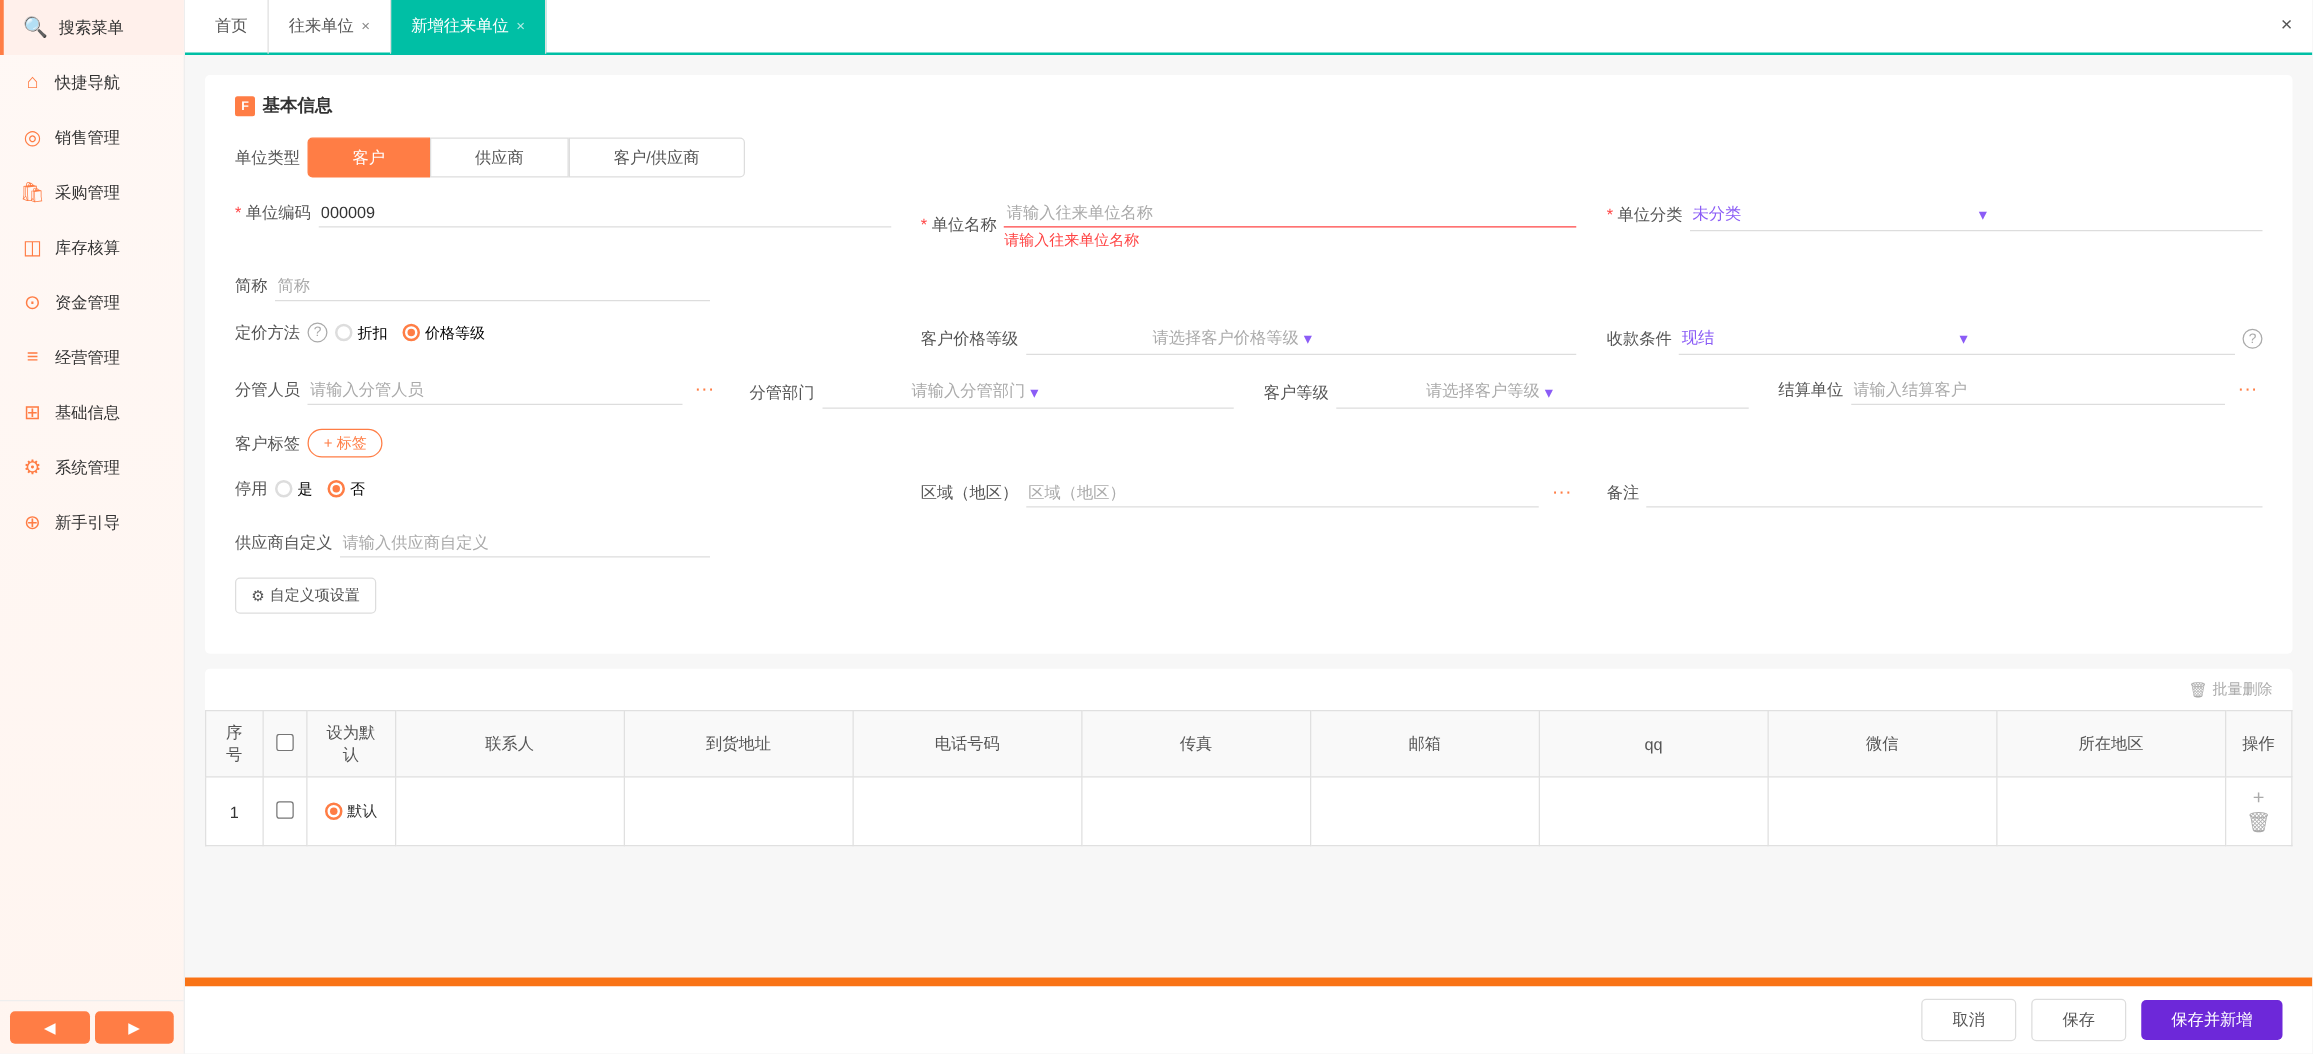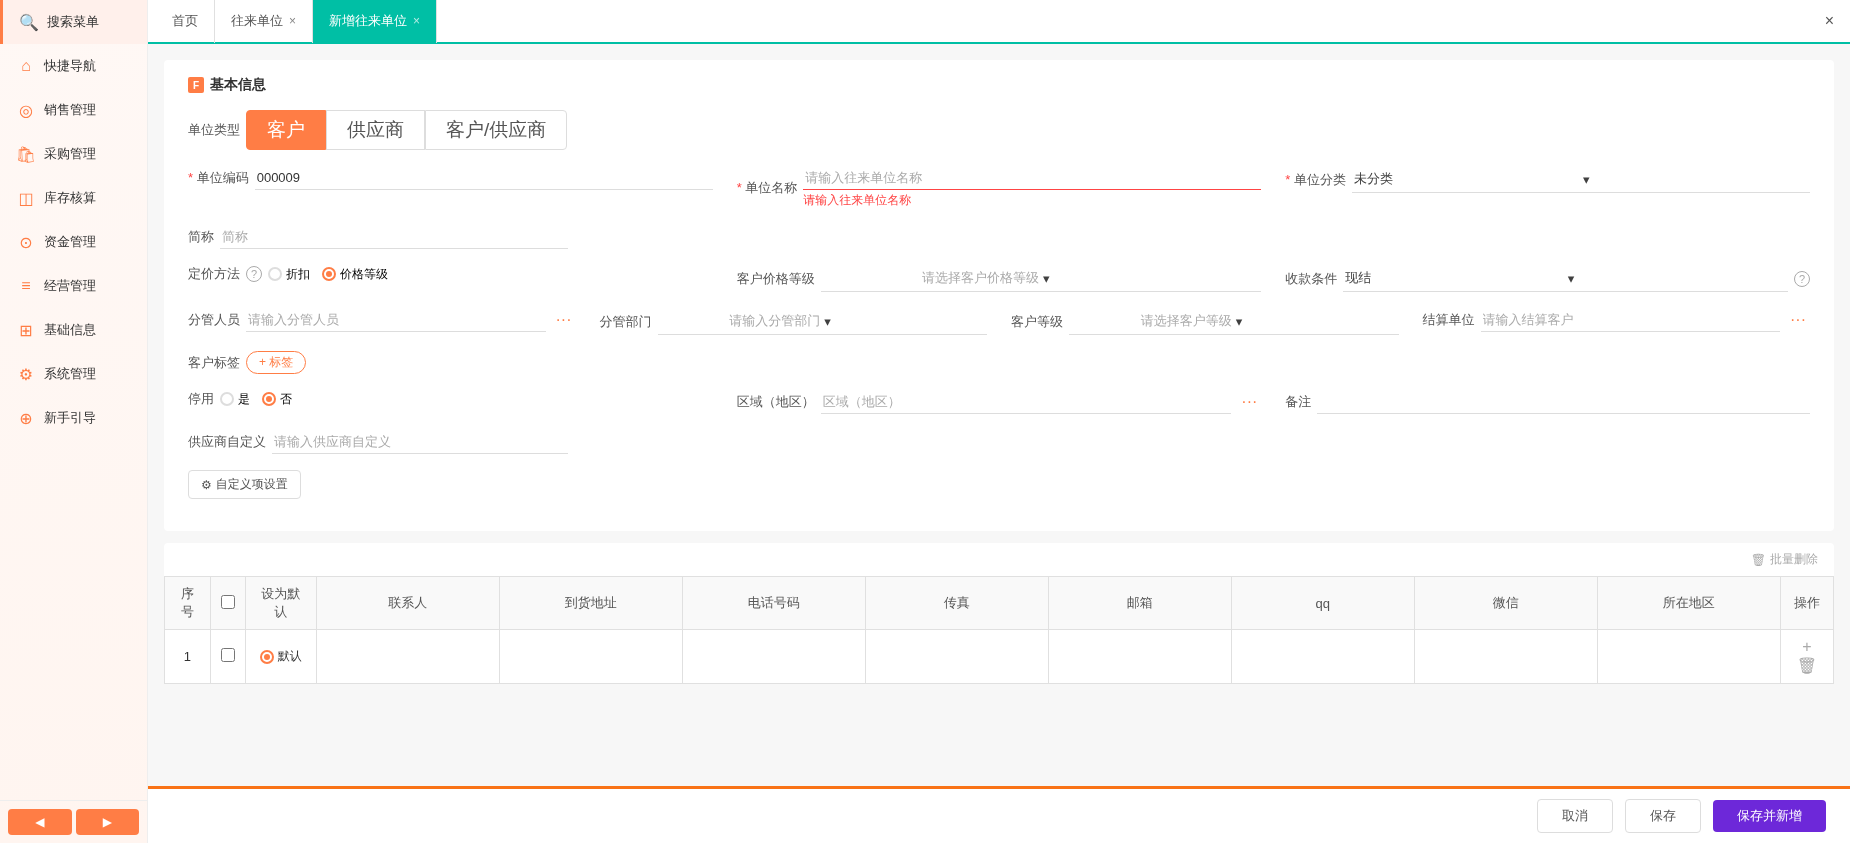--- a/index.html
+++ b/index.html
@@ -136,25 +136,25 @@
       border-radius: 2px;
       display: inline-block;
     }
 
     
     .unit-type-group {
       display: flex;
       gap: 0;
     }
     .unit-type-btn {
-      padding: 6px 20px;
+      padding: 6px 35px;
       border: 1px solid #ddd;
       background: white;
       cursor: pointer;
-      font-size: 19px;
+      font-size: 13px;
       color: #555;
     }
     .unit-type-btn.active {
       background: #ff7d45;
       color: white;
       border-color: #ff7d45;
     }
     .unit-type-btn:first-child { border-radius: 4px 0 0 4px; }
     .unit-type-btn:last-child { border-radius: 0 4px 4px 0; }
 
@@ -208,21 +208,21 @@
     .form-select {
       display: flex;
       align-items: center;
       border-bottom: 1px solid #ddd;
       padding: 4px 2px;
       cursor: pointer;
       gap: 4px;
       flex: 1;
       min-width: 0;
     }
-    .form-select span { flex: 1; color: #404040; font-size: 13px; }
+    .form-select span { flex: 1; color: #8b5cf6; font-size: 13px; }
     .form-select span.placeholder { color: #aaa; text-align: right; }
     .chevron { color: #aaa; font-size: 12px; }
 
     
     .radio-group {
       display: flex;
       align-items: center;
       gap: 12px;
     }
     .radio-item {
@@ -332,21 +332,21 @@
       border: none;
       cursor: pointer;
       font-size: 16px;
     }
     .table-add-btn { color: #aaa; }
     .table-del-btn { color: #aaa; }
 
     
     .footer {
       background: white;
-      border-top: 3px solid #f97316;
+      border-top: 7px solid #f97316;
       padding: 10px 24px;
       display: flex;
       justify-content: flex-end;
       gap: 12px;
       align-items: center;
     }
     .btn-cancel {
       padding: 7px 24px;
       border: 1px solid #ddd;
       background: white;

